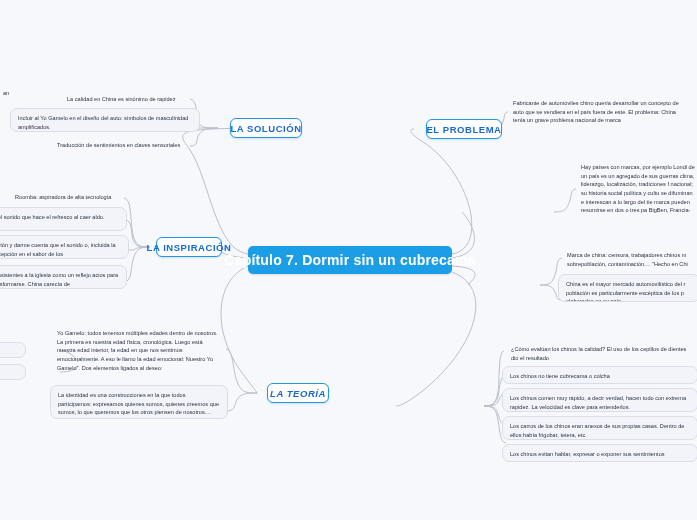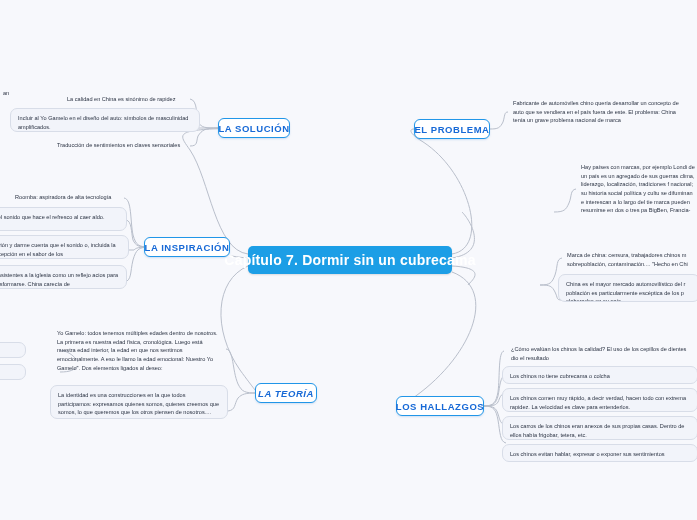--- a/index.html
+++ b/index.html
@@ -36,20 +36,21 @@
     border:1.6px solid #2196e8;
     border-radius:6px;
     color:#1769d6;
     font-size:9.5px;
     font-weight:bold;
     letter-spacing:.55px;
     display:flex;align-items:center;justify-content:center;
     padding:8px 10px;
     white-space:nowrap;
     box-shadow:0 1px 2px rgba(30,110,200,.18);
+    margin-left:12px;
   }
 
   
   .leaf{
     background:#f2f4fa;
     border:1px solid #d8dde8;
     border-radius:7px;
     color:#2c3444;
     font-size:5.6px;
     line-height:1.55;
@@ -107,29 +108,28 @@
     <path d="M484 406 C 494 406 496 403 498 396 C 500 386 500 376 506 375"></path>
     <path d="M484 406 C 494 406 496 405 498 402 C 500 398 500 394 506 393"></path>
     <path d="M484 406 C 494 406 496 408 498 414 C 500 420 500 424 506 425"></path>
     <path d="M484 406 C 494 406 496 410 498 420 C 500 432 500 442 506 443"></path>
   </svg>
 
   <div class="node root" style="left:248px;top:246px;width:204px;height:28px;">Capítulo 7. Dormir sin un cubrecama</div>
 
   <div class="node topic" style="left:218px;top:118px;width:72px;height:20px;">LA SOLUCIÓN</div>
 
-  <div class="node topic" style="left:144px;top:237px;width:86px;height:20px;">LA INSPIRACIÓN</div>
+  <div class="node topic" style="left:144px;top:237px;width:66px;height:20px;">LA INSPIRACIÓN</div>
 
   <div class="node topic" style="left:255px;top:383px;width:62px;height:20px;font-style:italic;">LA TEORÍA</div>
 
   <div class="node topic" style="left:414px;top:119px;width:76px;height:20px;text-align:center;">EL PROBLEMA</div>
 
 
 
-  <div class="node topic" style="left:396px;top:396px;width:88px;height:20px;">LOS HALLAZGOS</div>
 
   <div class="node leaf plain" style="left:-4px;top:86px;width:40px;height:12px;">
     <p>an</p>
   </div>
 
   <div class="node leaf plain" style="left:60px;top:92px;width:140px;height:14px;">
     <p>La calidad en China es sinónimo de rapidez</p>
   </div>
 
   <div class="node leaf" style="left:10px;top:108px;width:190px;height:24px;">

